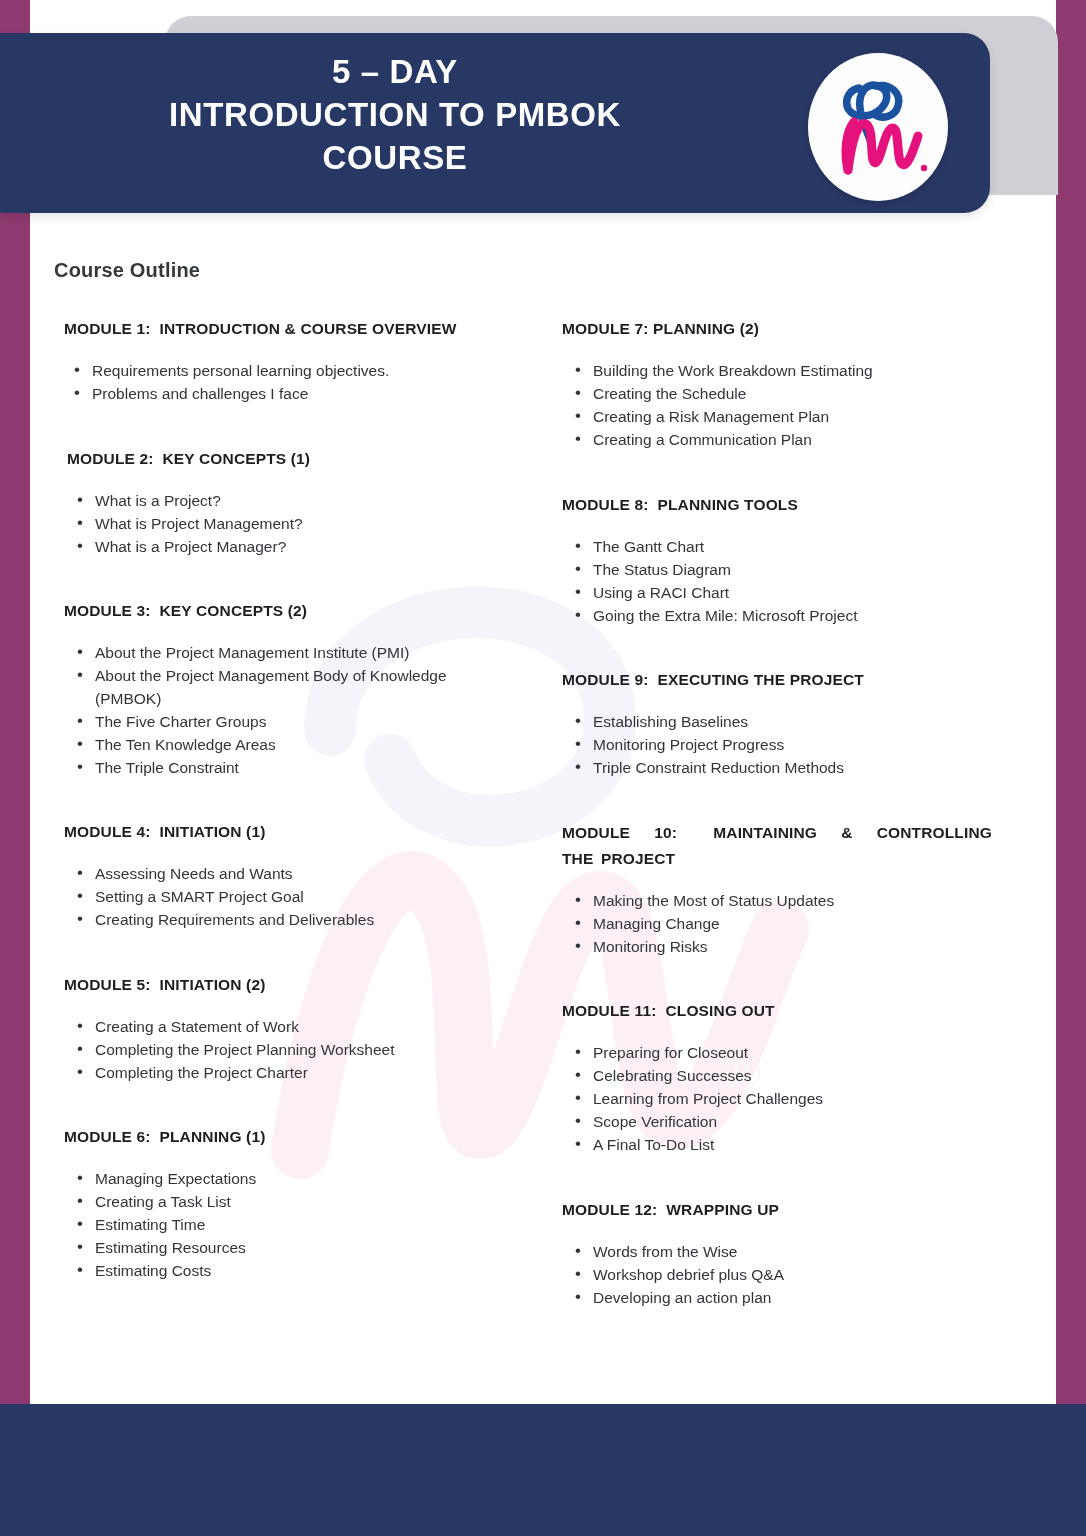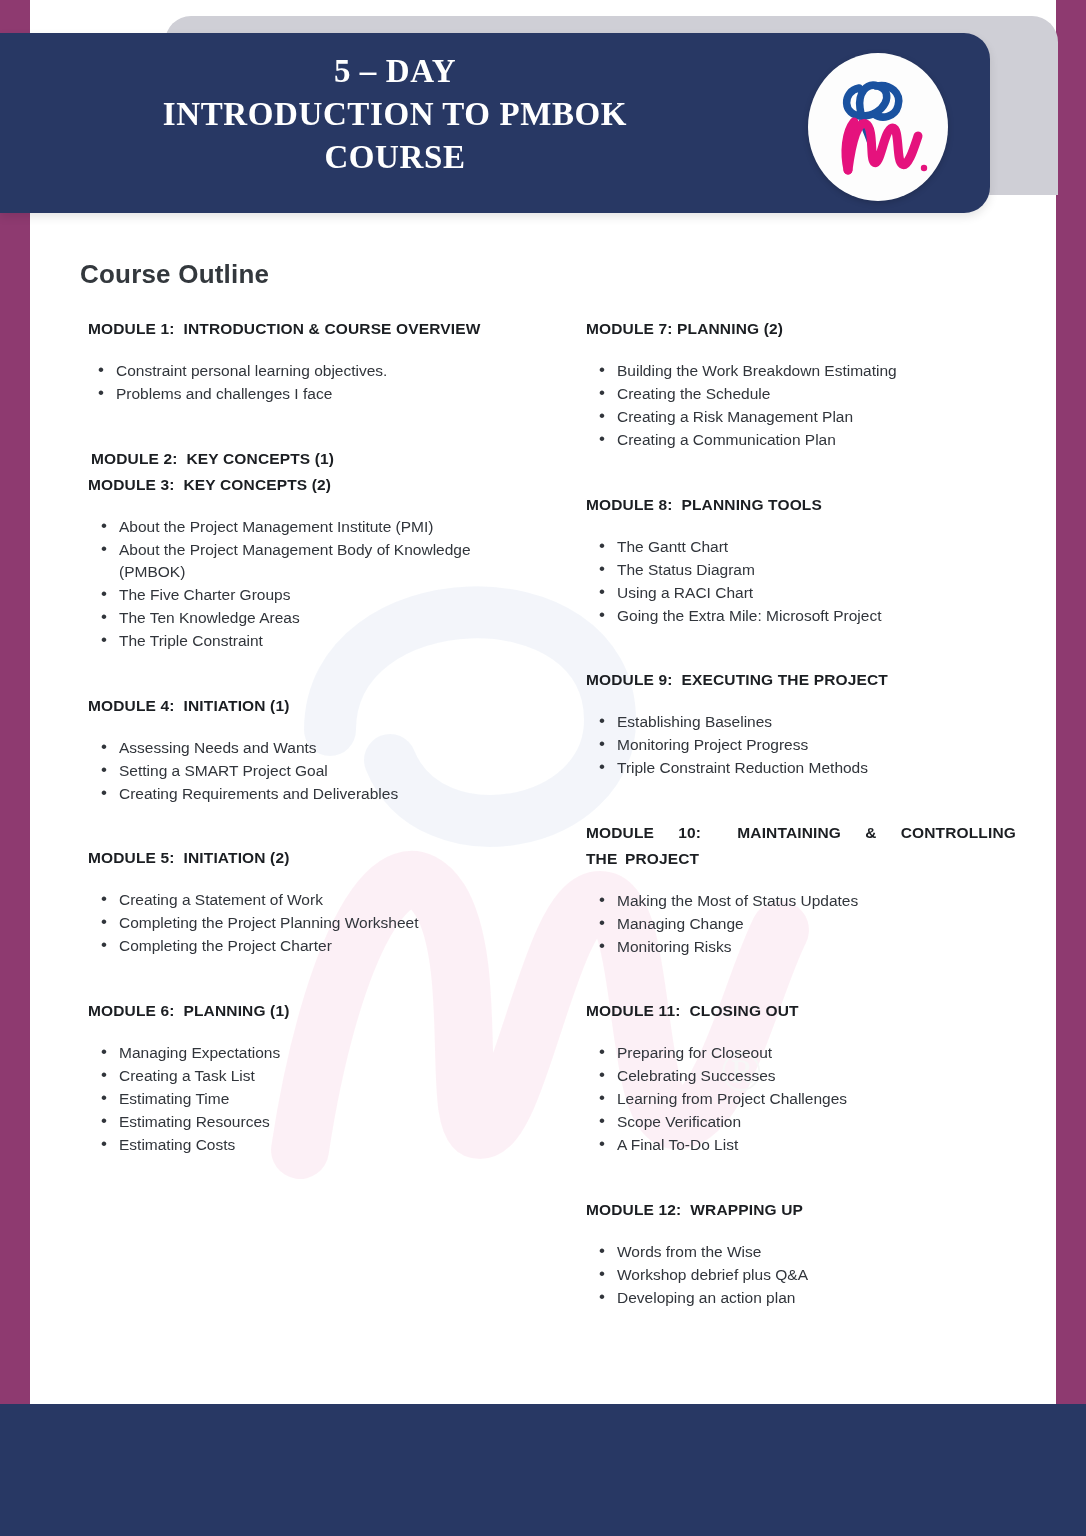--- a/index.html
+++ b/index.html
@@ -30,21 +30,21 @@
     height:1404px;
     background:#8E3A70;
   }
   .edge-band.left  { left:0; }
   .edge-band.right { left:1056px; width:30px; height:1404px; }
 
   
   .header-zone {
     position:absolute;
     left:0; top:0;
-    width:918px; height:230px;font-family:Liberation Serif, serif;
+    width:918px; height:230px;
   }
 
   .header-gray {
     position:absolute;
     left:165px; top:16px;
     width:893px; height:179px;
     background:#CFCFD6;
     border-radius:26px 26px 0 0;
   }
 
@@ -92,37 +92,37 @@
     left:180px; top:430px;
     width:700px; height:760px;
     opacity:0.5;
     pointer-events:none;
     user-select:none;
   }
 
   
   .outline-title {
     position:absolute;
-    left:80px; top:259px;
-    font-size:26px;
+    left:54px; top:259px;
+    font-size:20px;
     font-weight:bold;
     color:#33383D;
     letter-spacing:0.2px;
   }
 
   .columns {
     position:absolute;
     left:0; top:316px;
     width:1086px;
     display:flex;
   }
   .col {
     position:relative;
   }
-  .col.left  { width:500px; padding-left:64px;margin-left:24px; }
+  .col.left  { width:500px; padding-left:64px; }
   .col.right { width:500px; padding-left:62px; }
 
   .module { position:relative; }
 
   .module-heading {
     font-size:15.5px;
     font-weight:bold;
     color:#1B1E22;
     line-height:26px;
     letter-spacing:0.15px;
@@ -221,27 +221,32 @@
 
   <div class="outline-title">Course Outline</div>
 
   <div class="columns">
 
     <div class="col left">
 
       <div class="module">
         <div class="module-heading">MODULE 1:  INTRODUCTION &amp; COURSE OVERVIEW</div>
         <ul class="module-items">
-          <li>Constraint personal learning objectives.</li>
+          <li>Requirements personal learning objectives.</li>
           <li>Problems and challenges I face</li>
         </ul>
       </div>
 
       <div class="module">
         <div class="module-heading" style="padding-left:3px;">MODULE 2:  KEY CONCEPTS (1)</div>
+        <ul class="module-items indent">
+          <li>What is a Project?</li>
+          <li>What is Project Management?</li>
+          <li>What is a Project Manager?</li>
+        </ul>
       </div>
 
       <div class="module">
         <div class="module-heading">MODULE 3:  KEY CONCEPTS (2)</div>
         <ul class="module-items indent">
           <li>About the Project Management Institute (PMI)</li>
           <li>About the Project Management Body of Knowledge (PMBOK)</li>
           <li>The Five Charter Groups</li>
           <li>The Ten Knowledge Areas</li>
           <li>The Triple Constraint</li>

